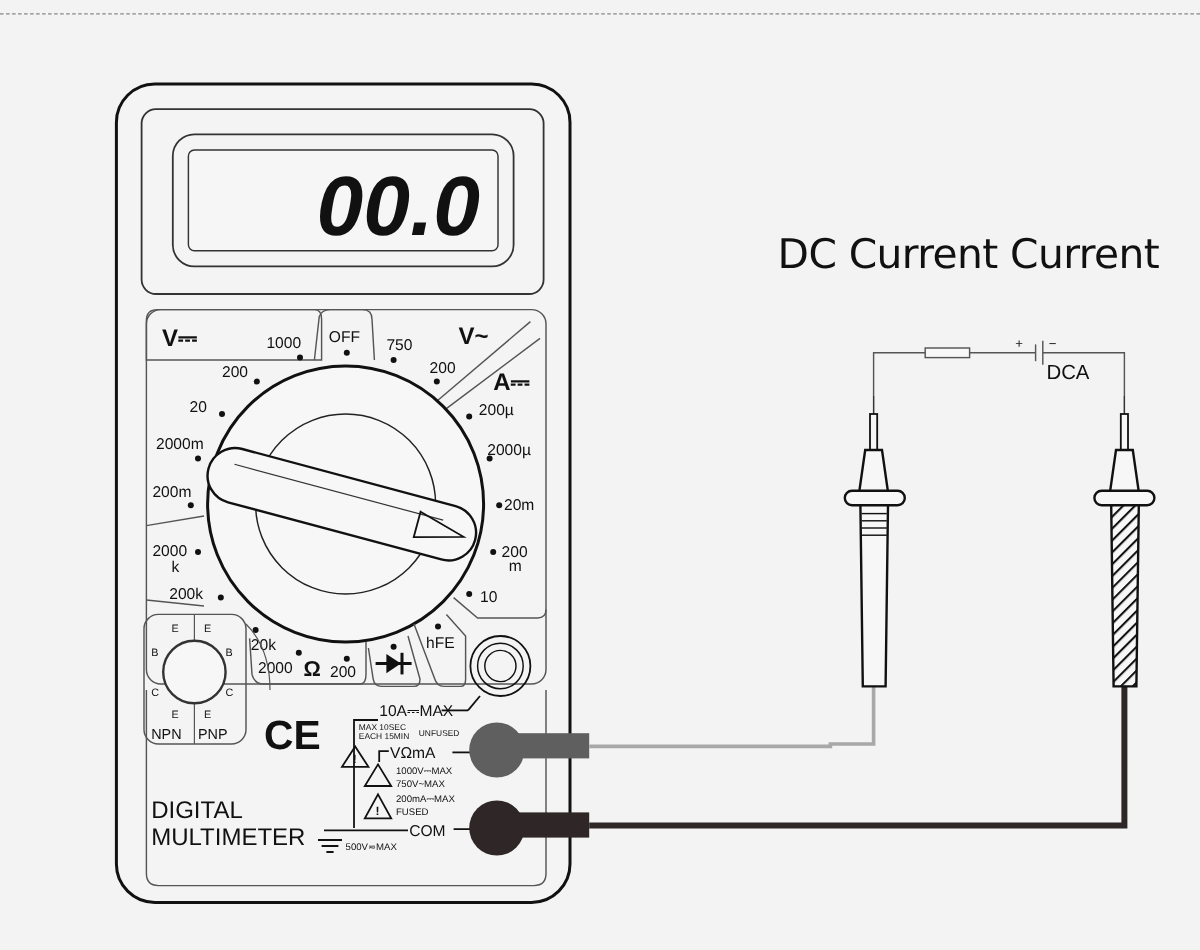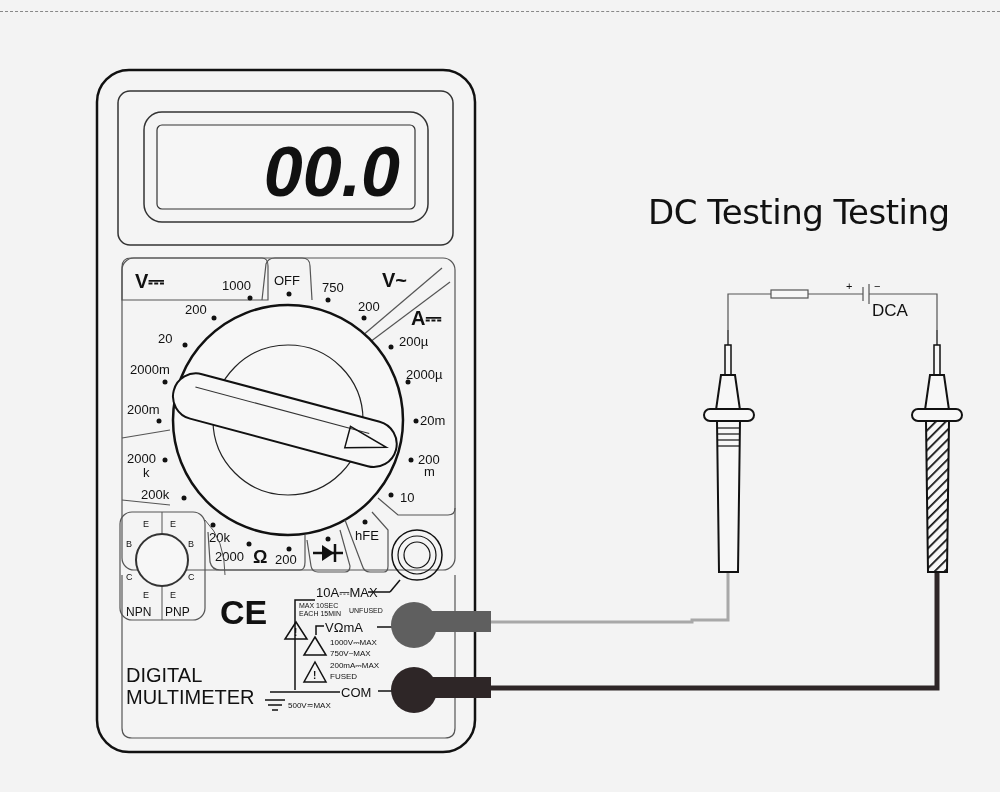--- a/index.html
+++ b/index.html
@@ -7,21 +7,21 @@
   .top-dash{position:absolute;left:0;top:11px;width:1000px;height:0;border-top:1.5px dashed #888;}
   svg{position:absolute;left:0;top:0;}
   .lbl{font-family:"Liberation Sans",sans-serif;fill:#111;}
   .title{position:absolute;left:648px;top:192px;font-family:"DejaVu Sans",sans-serif;font-size:34px;color:#111;letter-spacing:-0.5px;white-space:nowrap;}
 </style>
 </head>
 <body>
 
 <div class="top-dash"></div>
 
-<div class="title">DC Testing Testing</div>
+<div class="title">DC Current Current</div>
 
 <svg width="1000" height="792" viewBox="0 0 1000 792">
 
   <rect x="97" y="70" width="378" height="682" rx="32" fill="#f4f4f4" stroke="#111" stroke-width="2.5"></rect>
 
   <rect x="118" y="91" width="335" height="154" rx="12" fill="none" stroke="#333" stroke-width="1.5"></rect>
   <rect x="144" y="112" width="284" height="110" rx="18" fill="none" stroke="#333" stroke-width="1.5"></rect>
   <rect x="157" y="125" width="258" height="84" rx="5" fill="#f6f6f6" stroke="#333" stroke-width="1.2"></rect>
   <text x="400" y="196" text-anchor="end" class="lbl" font-size="70" font-family="Liberation Mono, monospace" font-weight="bold" font-style="italic" fill="#2a2222">00.0</text>
 

